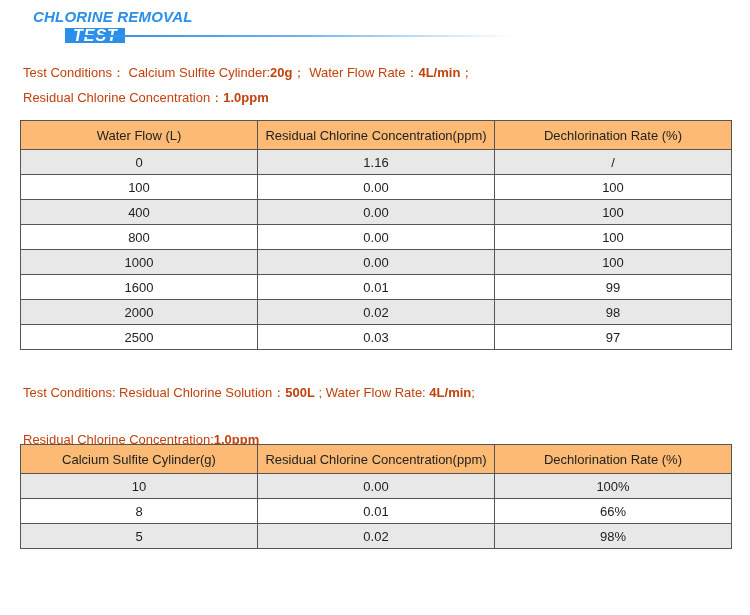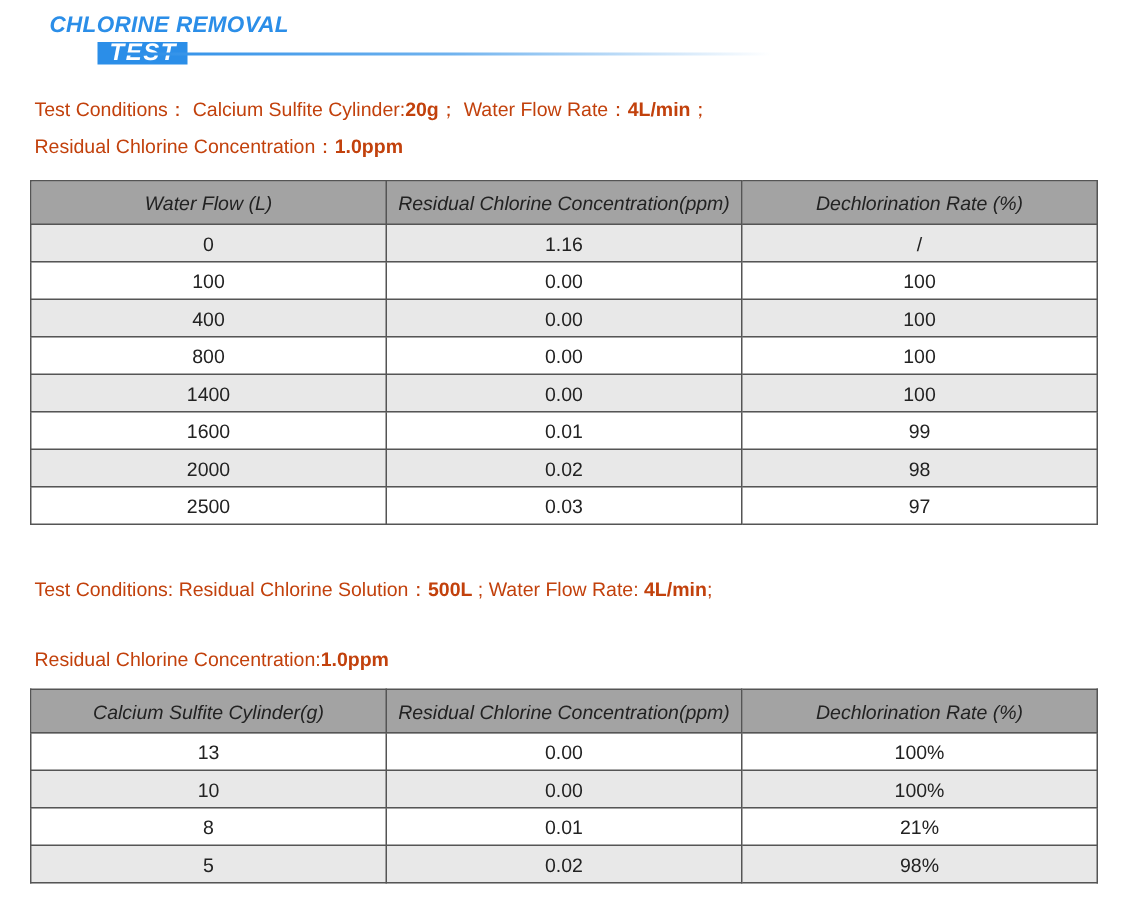--- a/index.html
+++ b/index.html
@@ -10,21 +10,21 @@
   .badge { position:absolute; left:18px; top:28px; width:60px; height:15px;
            background:#2b8ee8; color:#fff; font-size:16px; font-weight:bold; font-style:italic;
            line-height:15px; padding-left:8px; box-sizing:border-box; letter-spacing:1px;margin-left:47px; }
   .rule { position:absolute; left:84px; top:35px; width:430px; height:2px;
           background:linear-gradient(to right, #2b8ee8 0%, #6fb2ee 50%, #ffffff 100%); }
   .cond { position:absolute; left:23px; font-size:13px; color:#c2410c; }
   .cond b { font-weight:bold; }
   table { position:absolute; left:20px; width:711px; border-collapse:collapse;
           font-size:13px; table-layout:fixed; }
   th, td { border:1px solid #555; text-align:center; padding:0; }
-  th { background:#a3a3a3; font-weight:normal; height:28px; color:#222;font-style:italic; }
+  th { background:#fdba74; font-weight:normal; height:28px; color:#222; }
   td { height:24px; }
   tr.alt td { background:#e8e8e8; }
   col.c1 { width:237px; } col.c2 { width:237px; } col.c3 { width:237px; }
 </style>
 </head>
 <body>
 
 <div class="title">CHLORINE REMOVAL</div>
 <div class="badge">TEST</div>
 <div class="rule"></div>
@@ -64,21 +64,21 @@
       <td>400</td>
       <td>0.00</td>
       <td>100</td>
     </tr>
     <tr>
       <td>800</td>
       <td>0.00</td>
       <td>100</td>
     </tr>
     <tr class="alt">
-      <td>1400</td>
+      <td>1000</td>
       <td>0.00</td>
       <td>100</td>
     </tr>
     <tr>
       <td>1600</td>
       <td>0.01</td>
       <td>99</td>
     </tr>
     <tr class="alt">
       <td>2000</td>
@@ -93,48 +93,43 @@
   </tbody>
 </table>
 
 <div class="cond" style="top:384px;">
   <span>Test Conditions: Residual Chlorine Solution：</span><b>500L</b><span> ; Water Flow Rate: </span><b>4L/min</b><span>;</span>
 </div>
 <div class="cond" style="top:408px;margin-top:24px;">
   <span>Residual Chlorine Concentration:</span><b>1.0ppm</b>
 </div>
 
-<table style="top:459px;">
+<table style="top:444px;">
   <colgroup>
       <col class="c1">
       <col class="c2">
       <col class="c3">
     </colgroup>
   <thead>
     <tr>
       <th>Calcium Sulfite Cylinder(g)</th>
       <th>Residual Chlorine Concentration(ppm)</th>
       <th>Dechlorination Rate (%)</th>
     </tr>
   </thead>
   <tbody>
-    <tr>
-      <td>13</td>
-      <td>0.00</td>
-      <td>100%</td>
-    </tr>
     <tr class="alt">
       <td>10</td>
       <td>0.00</td>
       <td>100%</td>
     </tr>
     <tr>
       <td>8</td>
       <td>0.01</td>
-      <td>21%</td>
+      <td>66%</td>
     </tr>
     <tr class="alt">
       <td>5</td>
       <td>0.02</td>
       <td>98%</td>
     </tr>
   </tbody>
 </table>
 
 </body></html>

